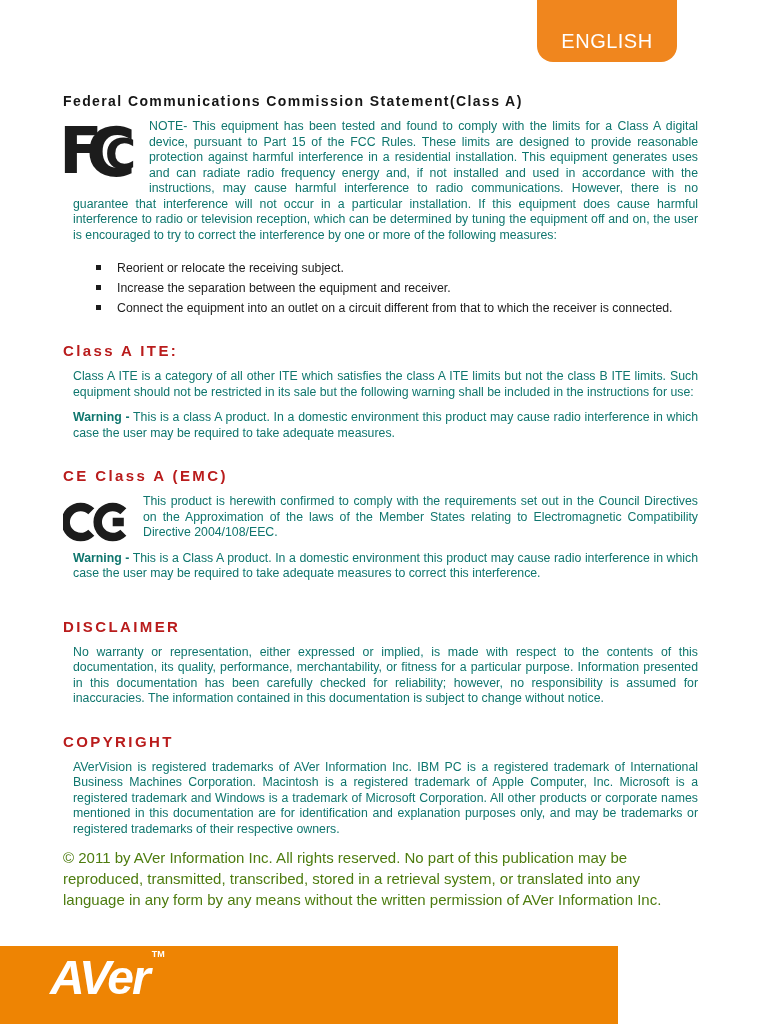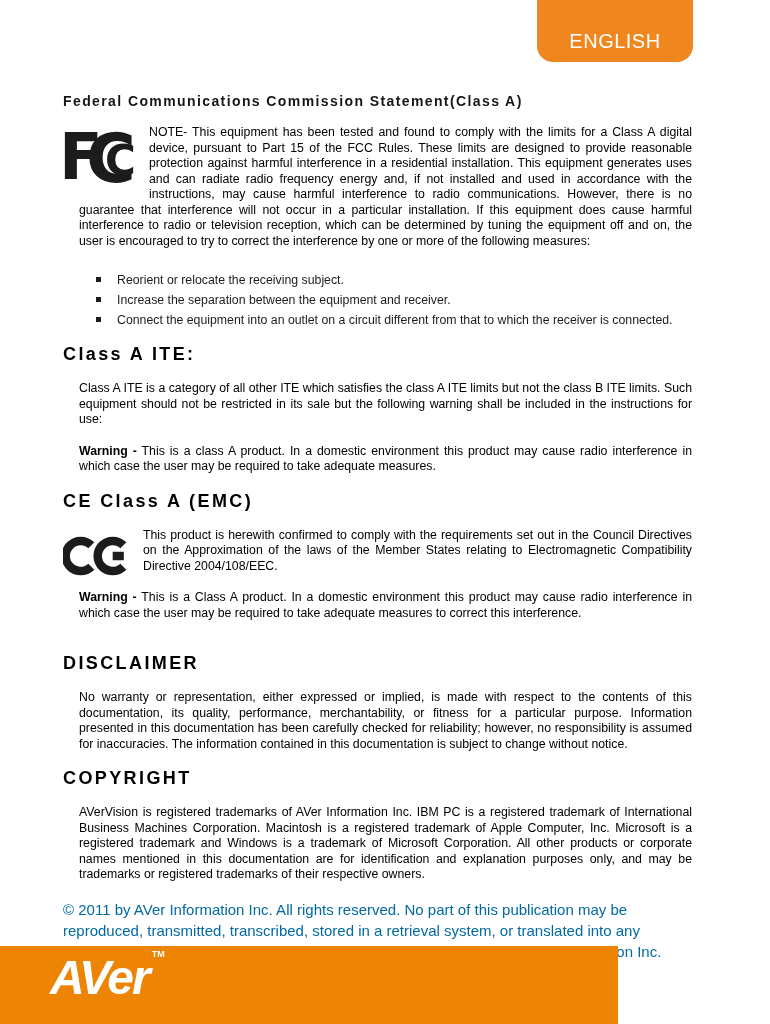--- a/index.html
+++ b/index.html
@@ -6,62 +6,62 @@
   .page{
     position:relative;
     width:770px;height:1024px;
     background:#ffffff;
     font-family:"Liberation Sans", sans-serif;
     color:#1c1c1c;
     overflow:hidden;
   }
   
   .lang-tab{
-    position:absolute;top:0;left:537px;width:156px;height:62px;
+    position:absolute;top:0;left:537px;width:140px;height:62px;
     border-radius:0 0 16px 16px;
     display:flex;align-items:flex-end;justify-content:center;
     padding-bottom:9px;box-sizing:border-box;
     color:#ffffff;font-size:20px;letter-spacing:0.5px;text-align:right;
   }
   
   .content{
     position:absolute;top:0;left:0;
     padding:93px 56px 0 63px;
     width:645px;
   }
   .h-main{
     font-size:14px;font-weight:bold;letter-spacing:1.4px;
     margin:0 0 8px 0;color:#161616;
   }
   .h-sec{
-    font-size:18px;font-weight:bold;letter-spacing:2.4px;
-    margin:16px 0 7px 0;color:#000000;
+    font-size:15px;font-weight:bold;letter-spacing:2.4px;
+    margin:26px 0 7px 0;color:#b91c1c;
   }
   p.body{
     font-size:12.3px;line-height:15.5px;text-align:justify;
-    margin:16px;color:#000000;
+    margin:10px;color:#0f766e;
   }
   p.body + p.body{margin-top:0;}
   .logo-fcc{float:left;width:76px;height:60px;margin:2px 10px 2px 0;}
   .logo-ce{float:left;width:68px;height:48px;margin:4px 12px 2px 0;}
   .clearfix::after{content:"";display:block;clear:both;}
   ul.measures{
     list-style:none;margin:8px 0 4px 0;padding:0 0 0 33px;
   }
   ul.measures li{
     position:relative;padding-left:21px;margin-bottom:5px;
     font-size:12.3px;line-height:15px;text-align:left;
   }
   ul.measures li .sq{
     position:absolute;left:0;top:4px;width:5px;height:5px;background:#1c1c1c;
   }
   .warn{font-weight:bold;}
   .copyright-body{
     font-size:15px;line-height:21px;text-align:left;margin:0;
-    color:#0369a1;max-width:628px;
+    color:#4d7c0f;max-width:628px;
   }
   
   .footer{
     position:absolute;left:0;bottom:0;width:618px;height:78px;
   }
   .aver{
     position:absolute;left:50px;top:8px;
     color:#ffffff;font-size:48px;font-weight:bold;font-style:italic;
     letter-spacing:-2px;line-height:1;
   }

